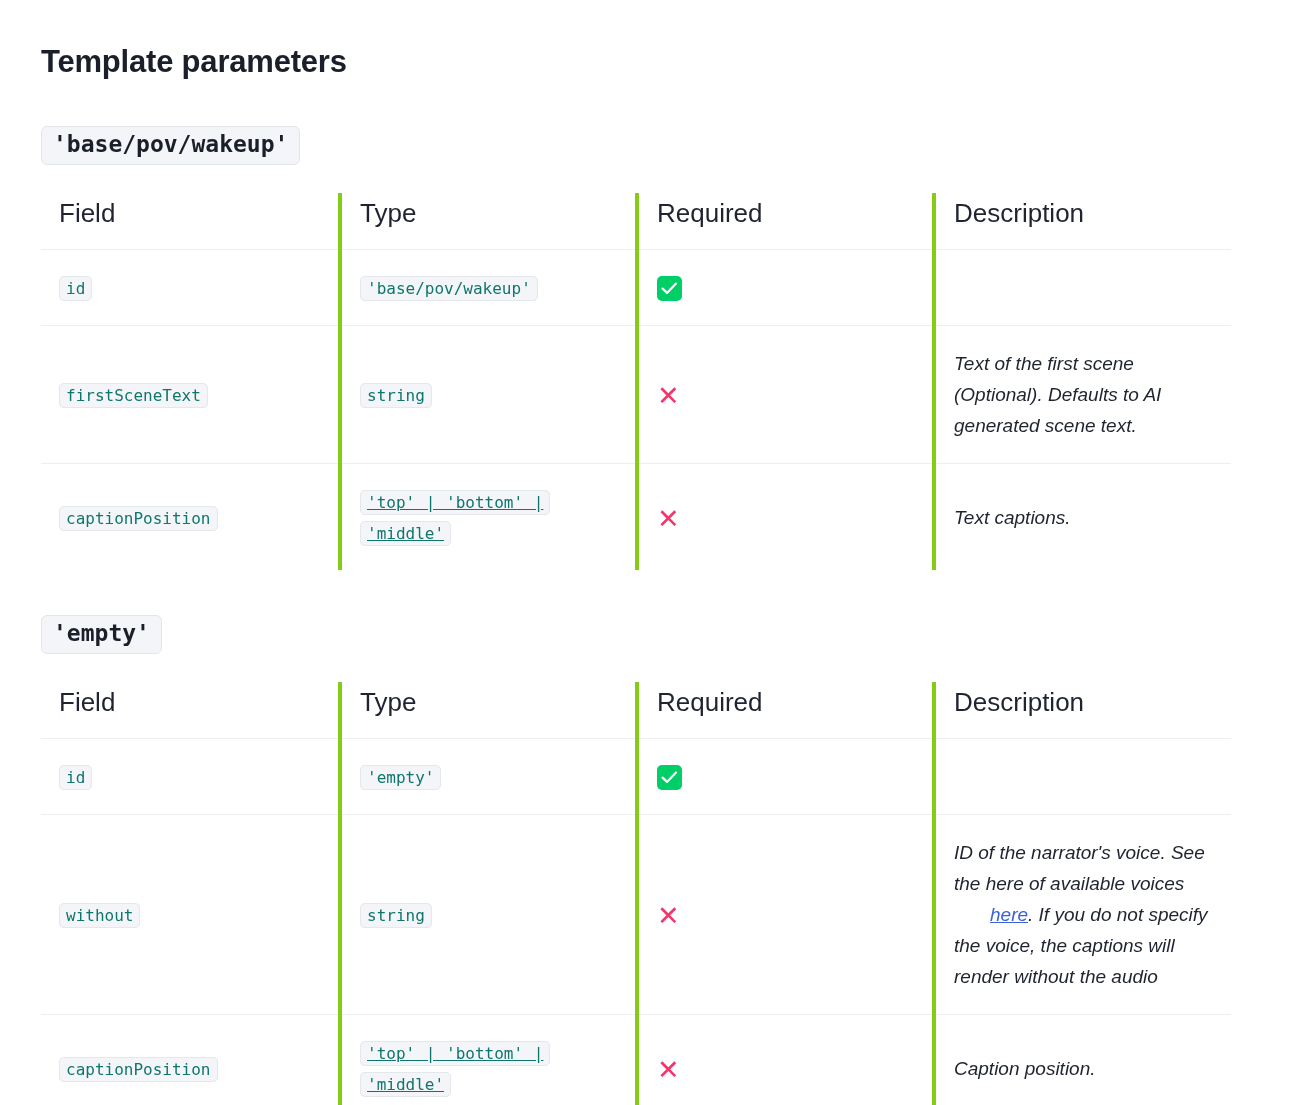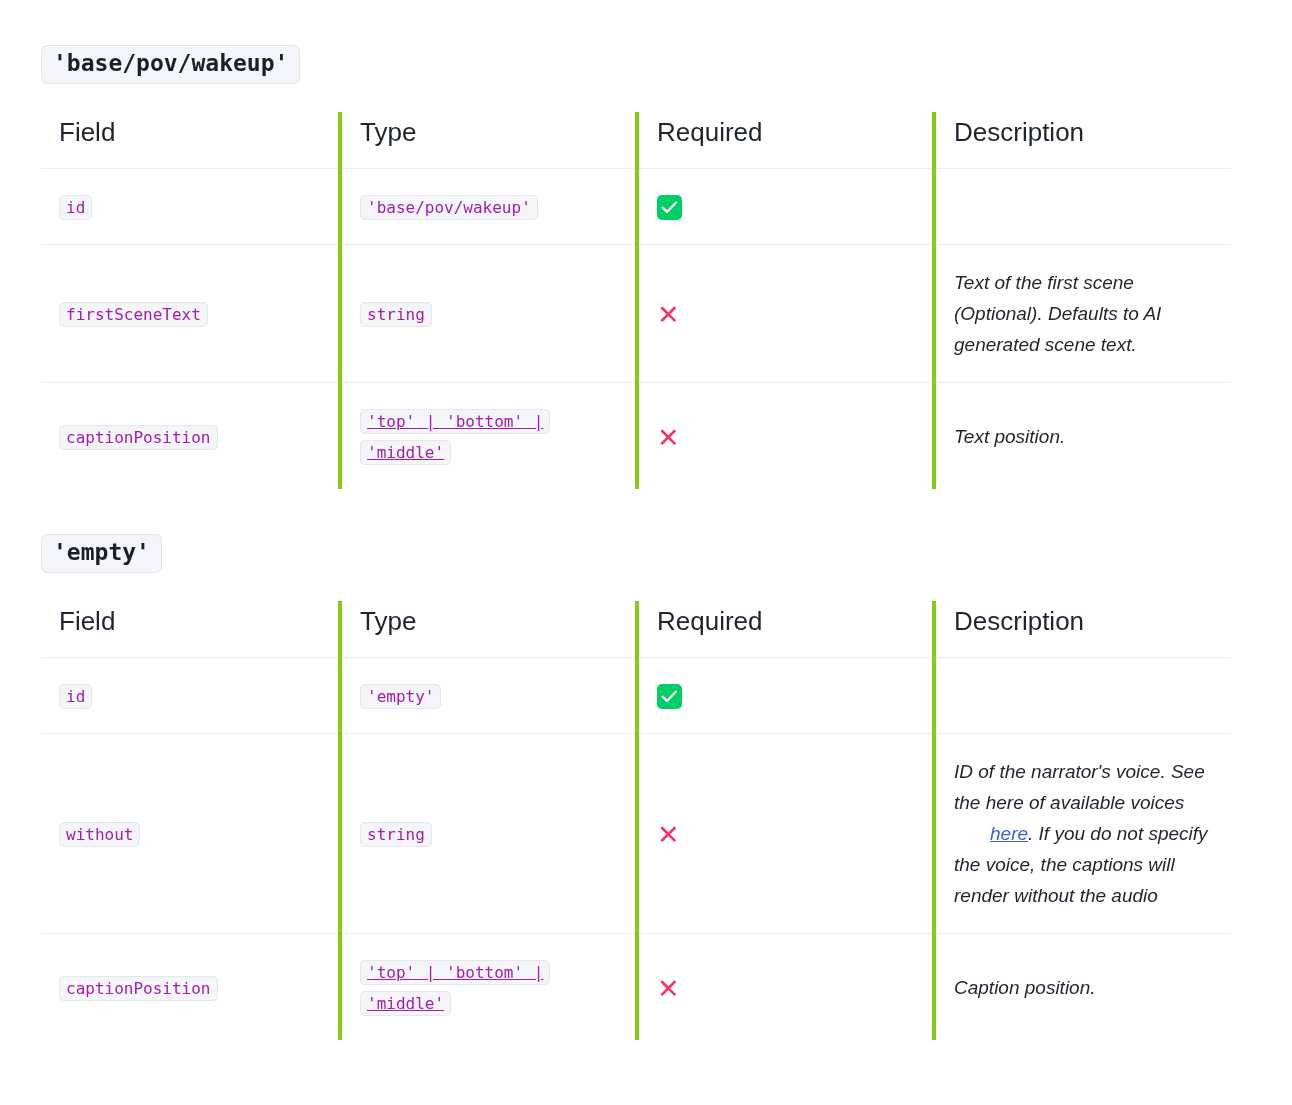--- a/index.html
+++ b/index.html
@@ -95,21 +95,21 @@
   .param-table td.desc-cell {
     vertical-align: middle;
     font-style: italic;
   }
 
   
   .code {
     font-family: "DejaVu Sans Mono", "Liberation Mono", monospace;
     font-size: 16px;
     line-height: 25px;
-    color: #a21caf;
+    color: #0f766e;
     background: #f4f5f8;
     border: 1px solid #e4e7ec;
     border-radius: 5px;
     padding: 2px 6px;
     box-decoration-break: clone;
     -webkit-box-decoration-break: clone;
   }
   .code.wrap {
     white-space: normal;
     word-spacing: 1px;
@@ -145,20 +145,21 @@
     color: #3b62d8;
     text-decoration: underline;
     margin-left: 36px;
   }
 </style>
 </head>
 <body>
 
 <div class="page">
 
+  <h1 class="page-title">Template parameters</h1>
 
   <h2 class="section-heading">
     <span class="code-pill">'base/pov/wakeup'</span>
   </h2>
 
   <table class="param-table">
     <colgroup>
       <col class="c-field">
         <col class="c-type">
         <col class="c-req">
@@ -204,21 +205,21 @@
       <tr class="last-row">
         <td>
           <span class="code">captionPosition</span>
         </td>
         <td>
           <span class="code wrap">'top' | 'bottom' | 'middle'</span>
         </td>
         <td>
           <span class="mark-no">✕</span>
         </td>
-        <td class="desc-cell">Text position.</td>
+        <td class="desc-cell">Text captions.</td>
       </tr>
     </tbody>
   </table>
 
   <h2 class="section-heading">
     <span class="code-pill">'empty'</span>
   </h2>
 
   <table class="param-table">
     <colgroup>

